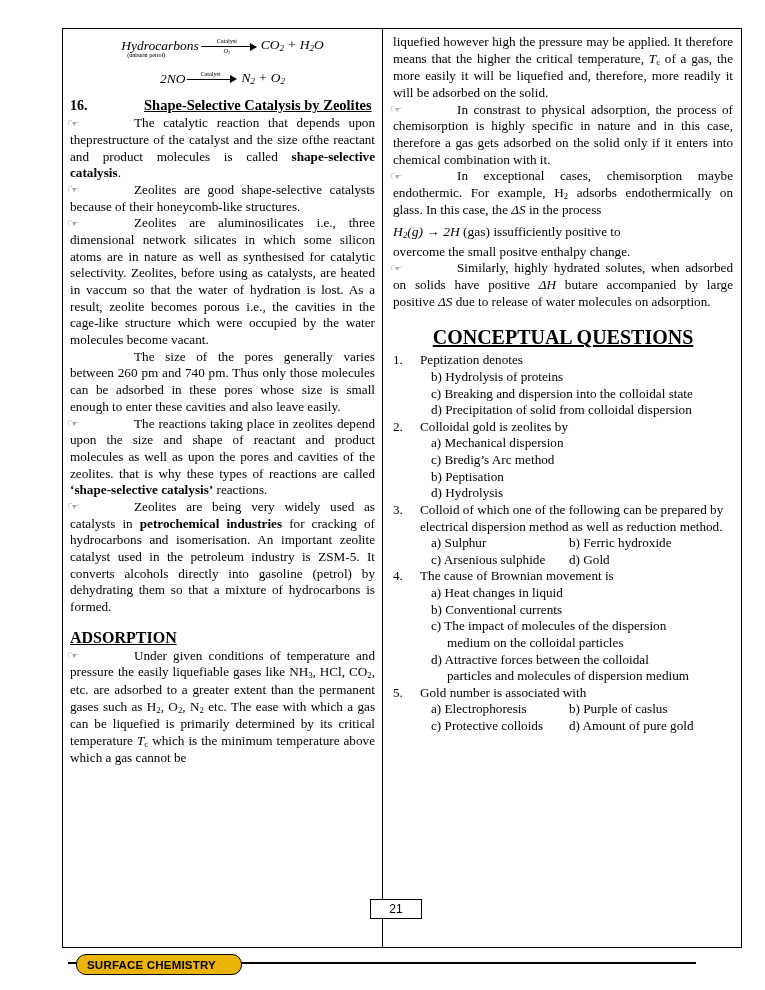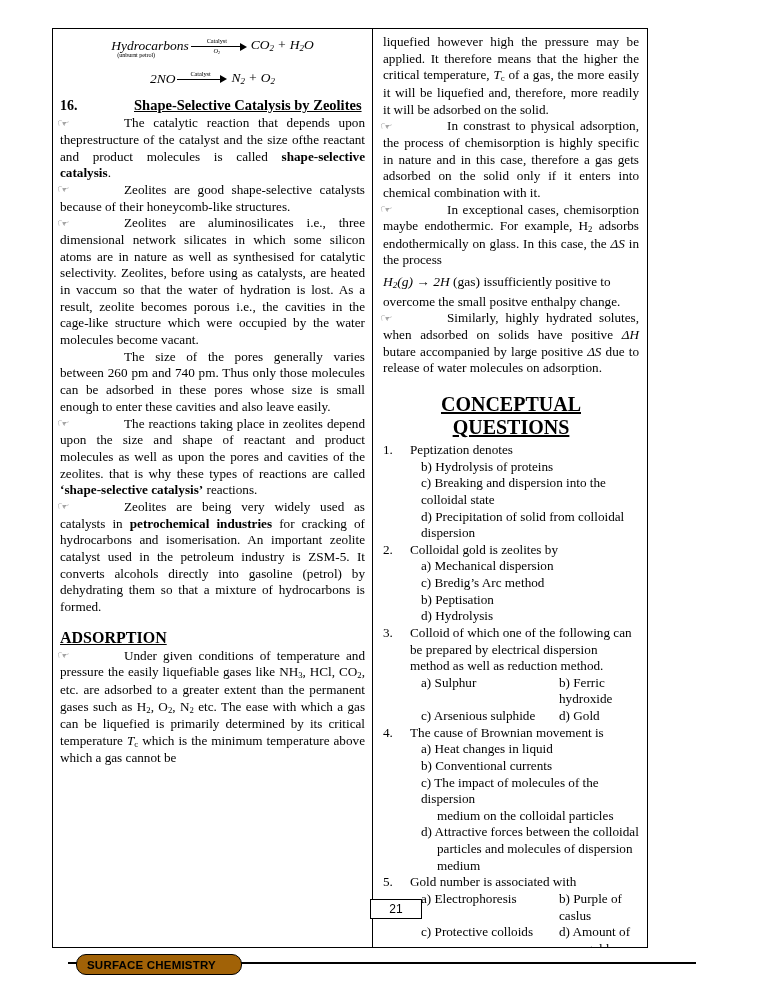--- a/index.html
+++ b/index.html
@@ -19,23 +19,23 @@
   .page {
     position: absolute;
     left: 0; top: 0;
     width: 765px;
     height: 990px;
   }
 
   
   .content-frame {
     position: absolute;
-    left: 52px;
+    left: 62px;
     top: 28px;
-    width: 596px;
+    width: 680px;
     height: 920px;
     border: 1.6px solid #000;
     box-sizing: border-box;
   }
 
   .columns {
     position: absolute;
     left: 0; top: 0;
     width: 100%;
     height: 100%;
@@ -241,21 +241,21 @@
     background: #000;
   }
   .footer-chip {
     position: absolute;
     left: 76px;
     top: 954px;
     width: 166px;
     height: 21px;
     border: 1.8px solid #000;
     border-radius: 10px;
-    background: #a16207;
+    background: #eab308;
     display: flex;
     align-items: center;
     justify-content: flex-start;
     padding-left: 10px;
     box-sizing: border-box;
   }
   .footer-chip span {
     font-family: "Liberation Sans", sans-serif;
     font-weight: bold;
     font-size: 11.5px;

